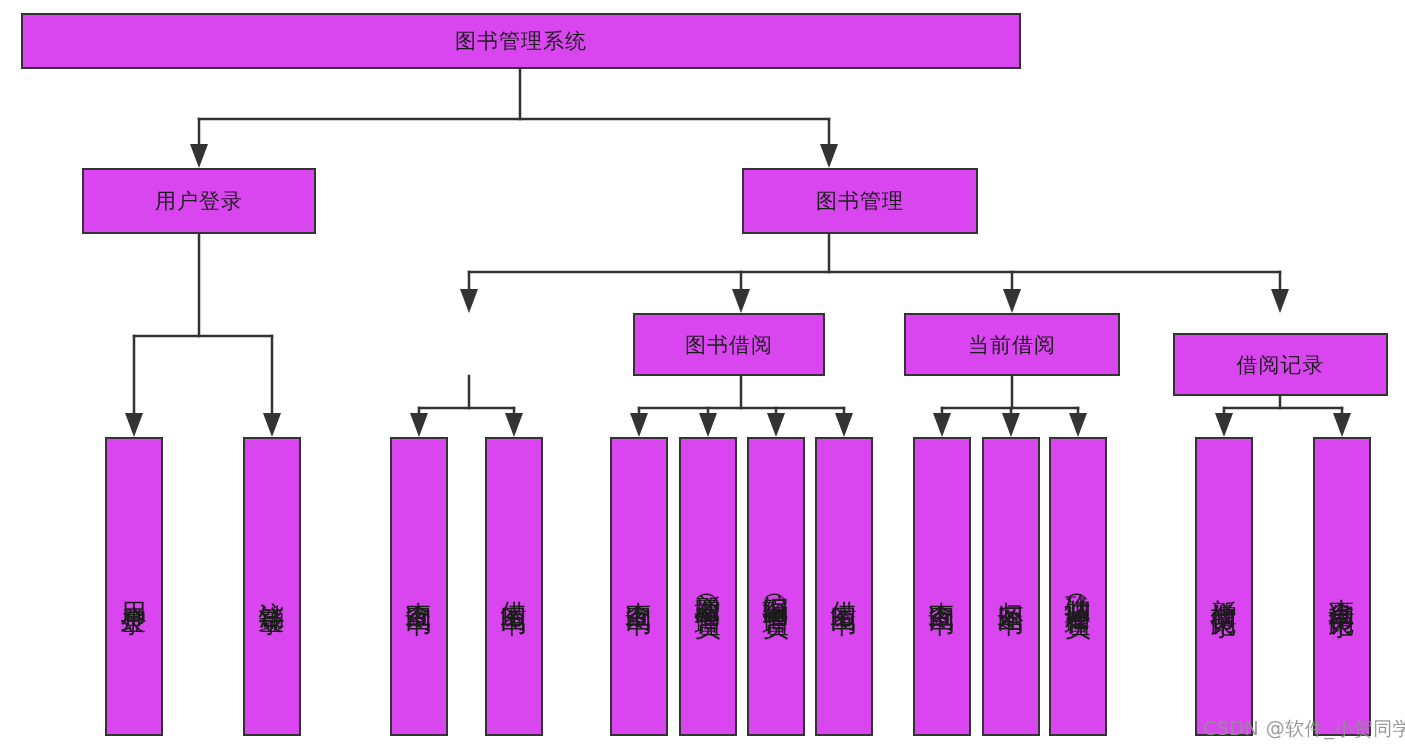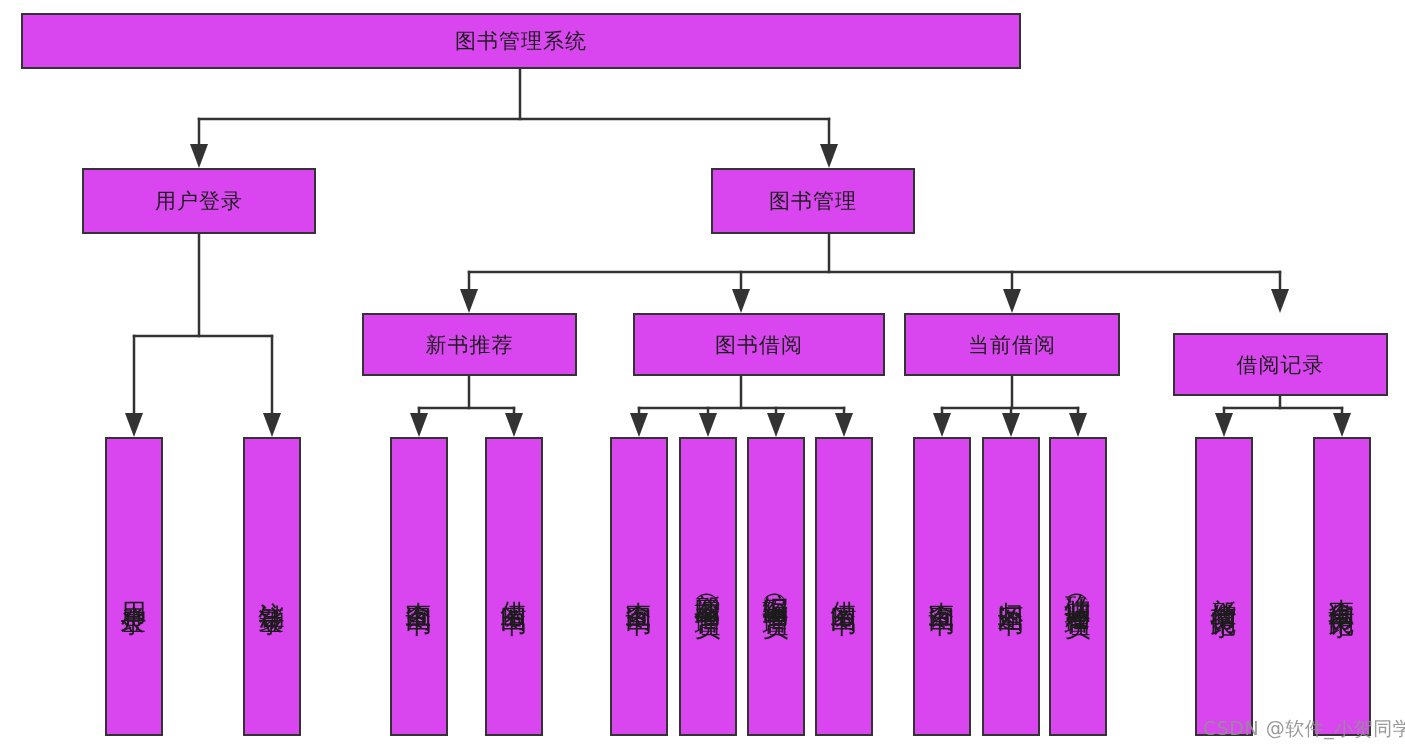--- a/index.html
+++ b/index.html
@@ -95,24 +95,23 @@
       <polygon points="1002,413 1020,413 1011,437"></polygon>
       <polygon points="1069,413 1087,413 1078,437"></polygon>
       <polygon points="1215,413 1233,413 1224,437"></polygon>
       <polygon points="1333,413 1351,413 1342,437"></polygon>
     </g>
   </svg>
 
   <div class="box h" style="left:21px;top:13px;width:1000px;height:56px;">图书管理系统</div>
 
   <div class="box h" style="left:82px;top:168px;width:234px;height:66px;">用户登录</div>
-  <div class="box h" style="left:711px;top:168px;width:204px;height:66px;">图书管理</div>
+  <div class="box h" style="left:742px;top:168px;width:236px;height:66px;">图书管理</div>
 
-  <div class="box h" style="left:362px;top:313px;width:215px;height:63px;">新书推荐</div>
-  <div class="box h" style="left:633px;top:313px;width:252px;height:63px;">图书借阅</div>
+  <div class="box h" style="left:633px;top:313px;width:192px;height:63px;">图书借阅</div>
   <div class="box h" style="left:904px;top:313px;width:216px;height:63px;">当前借阅</div>
   <div class="box h" style="left:1173px;top:313px;width:215px;height:63px;margin-top:20px;">借阅记录</div>
 
   <div class="box v" style="left:105px;top:437px;width:58px;height:299px;">用户登录</div>
   <div class="box v" style="left:243px;top:437px;width:58px;height:299px;">注销登录</div>
 
   <div class="box v" style="left:390px;top:437px;width:58px;height:299px;">查询图书</div>
   <div class="box v" style="left:485px;top:437px;width:58px;height:299px;">借阅图书</div>
 
   <div class="box v" style="left:610px;top:437px;width:58px;height:299px;">查询图书</div>

